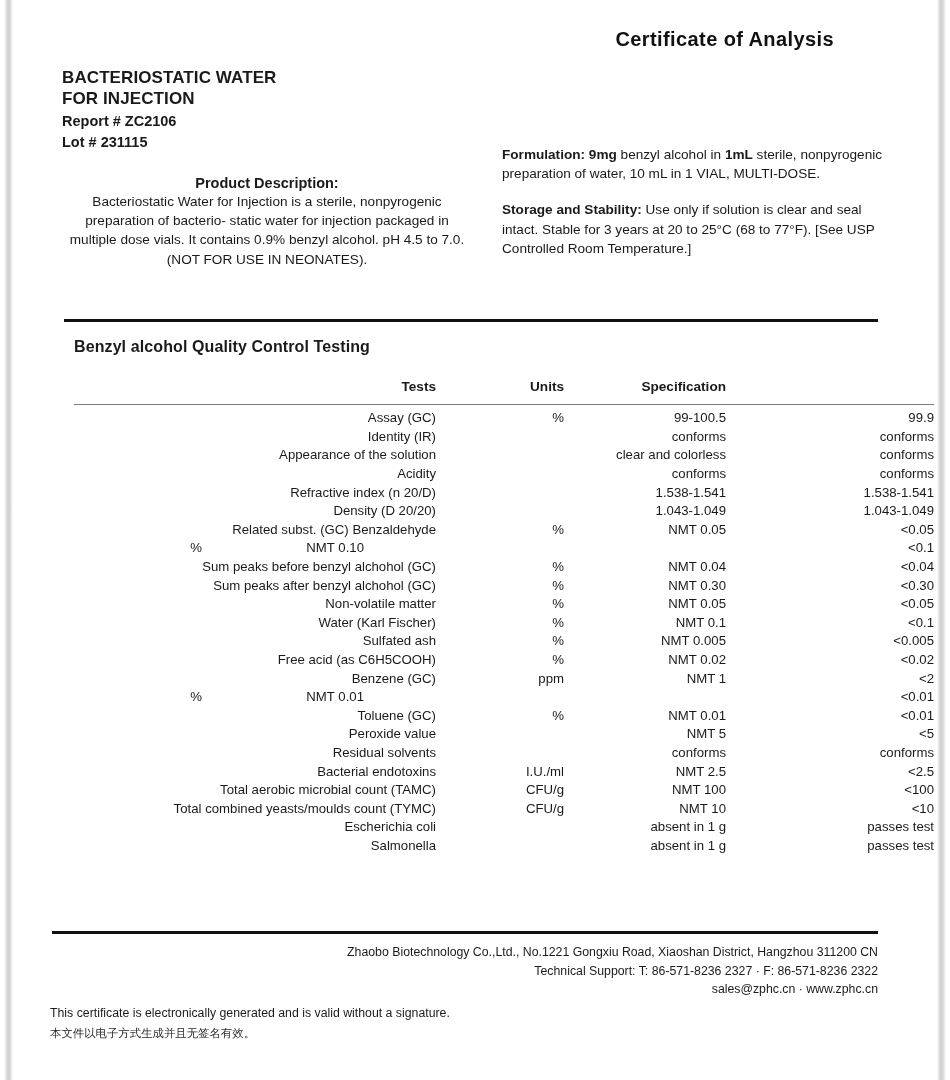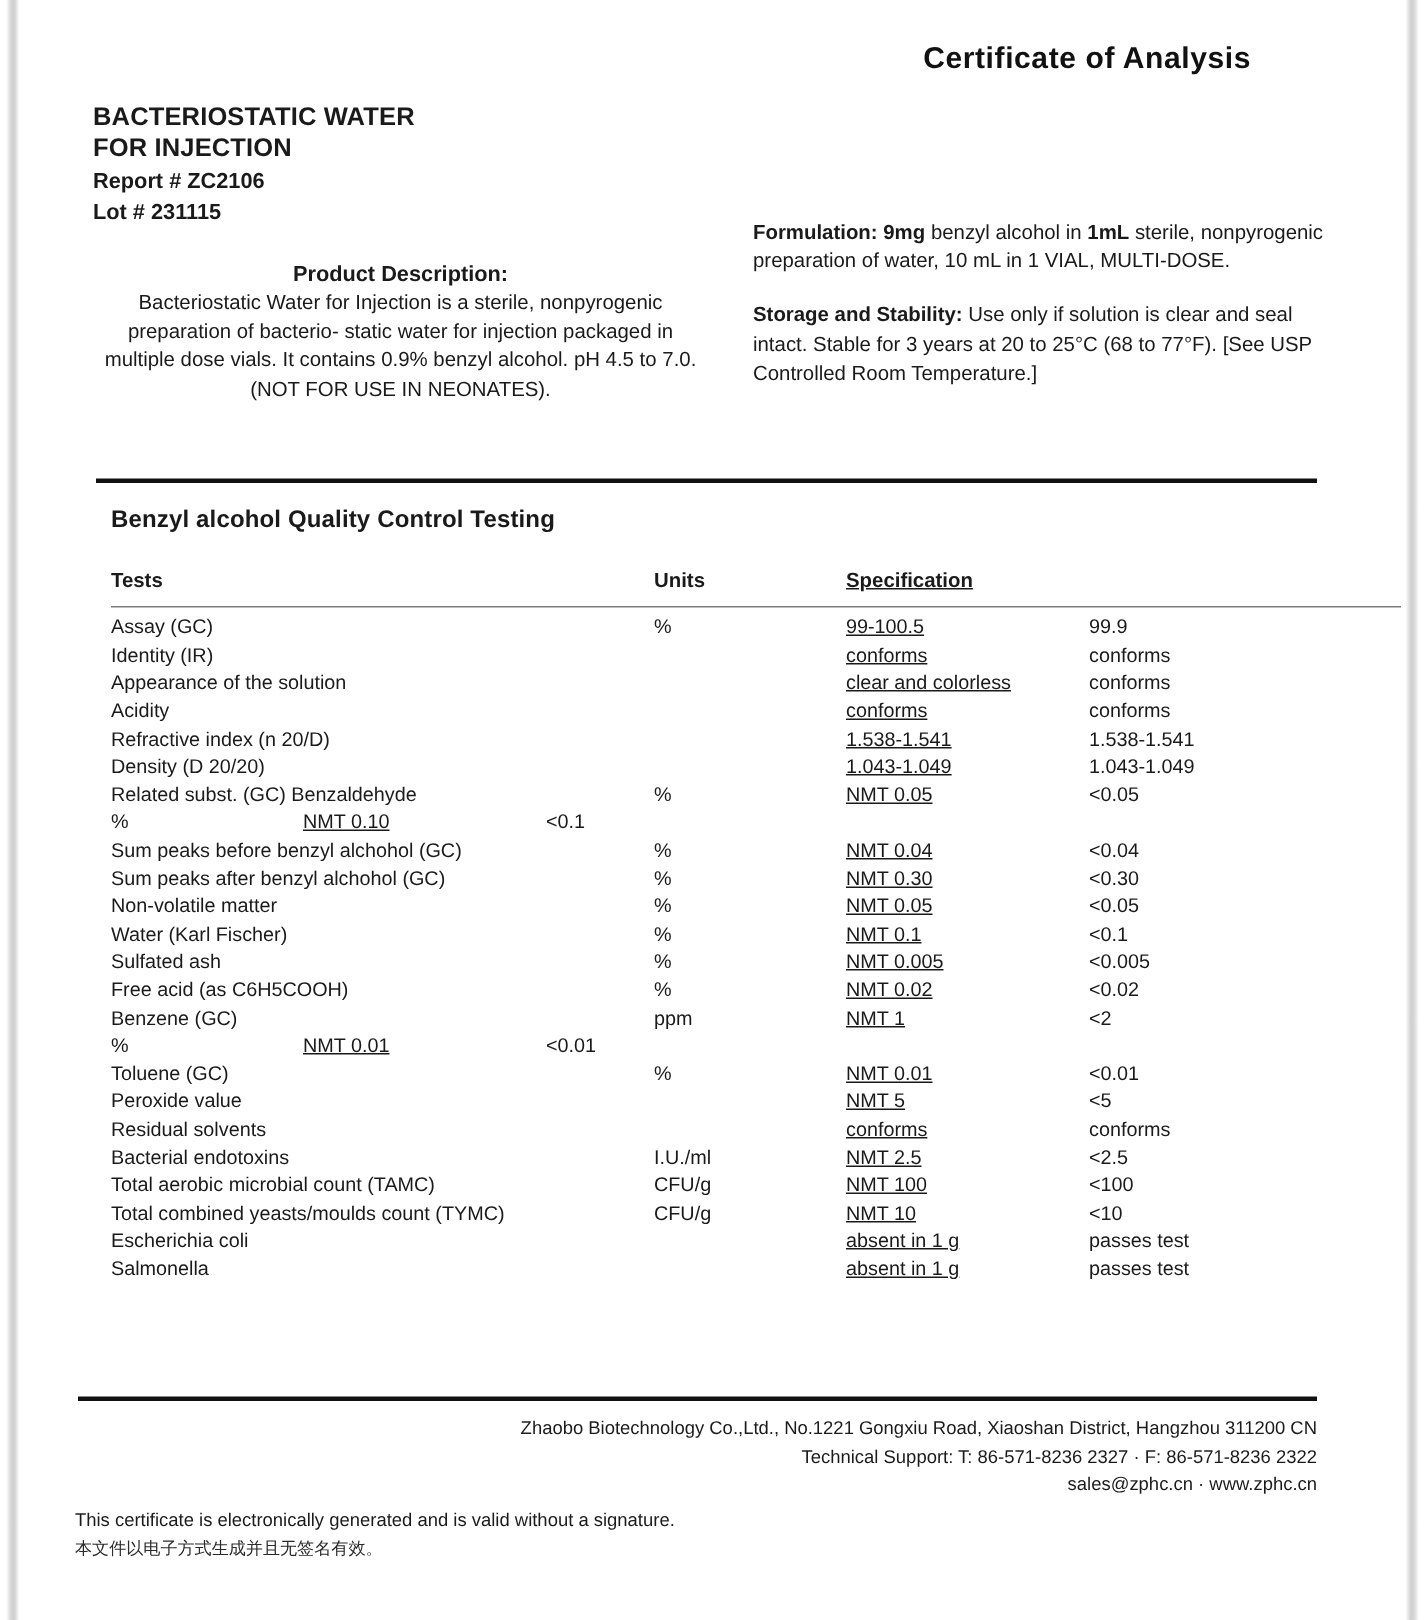--- a/index.html
+++ b/index.html
@@ -117,35 +117,36 @@
     margin-left: 12px;
     letter-spacing: 0.1px;
   }
 
   
   .qc-table {
     margin-top: 22px;
     margin-left: 12px;
     margin-right: 10px;
     width: 860px;
+    text-align: right;
   }
   .qc-row {
     display: flex;
     font-size: 13.2px;
     line-height: 18.6px;
     color: #1a1a1a;
   }
   .qc-head .qc-c {
     font-weight: bold;
     font-size: 13.6px;
     padding-bottom: 8px;
   }
   .qc-c-test { width: 362px; }
   .qc-c-unit { width: 128px; }
-  .qc-c-spec { width: 162px; text-decoration: underline; }
+  .qc-c-spec { width: 162px; }
   .qc-c-res  { flex: 1; }
   .qc-headrule {
     border-top: 1px solid #7d7d7d;
     margin-bottom: 4px;
   }
 
   
   .footer-wrap {
     position: absolute;
     left: 50px;

